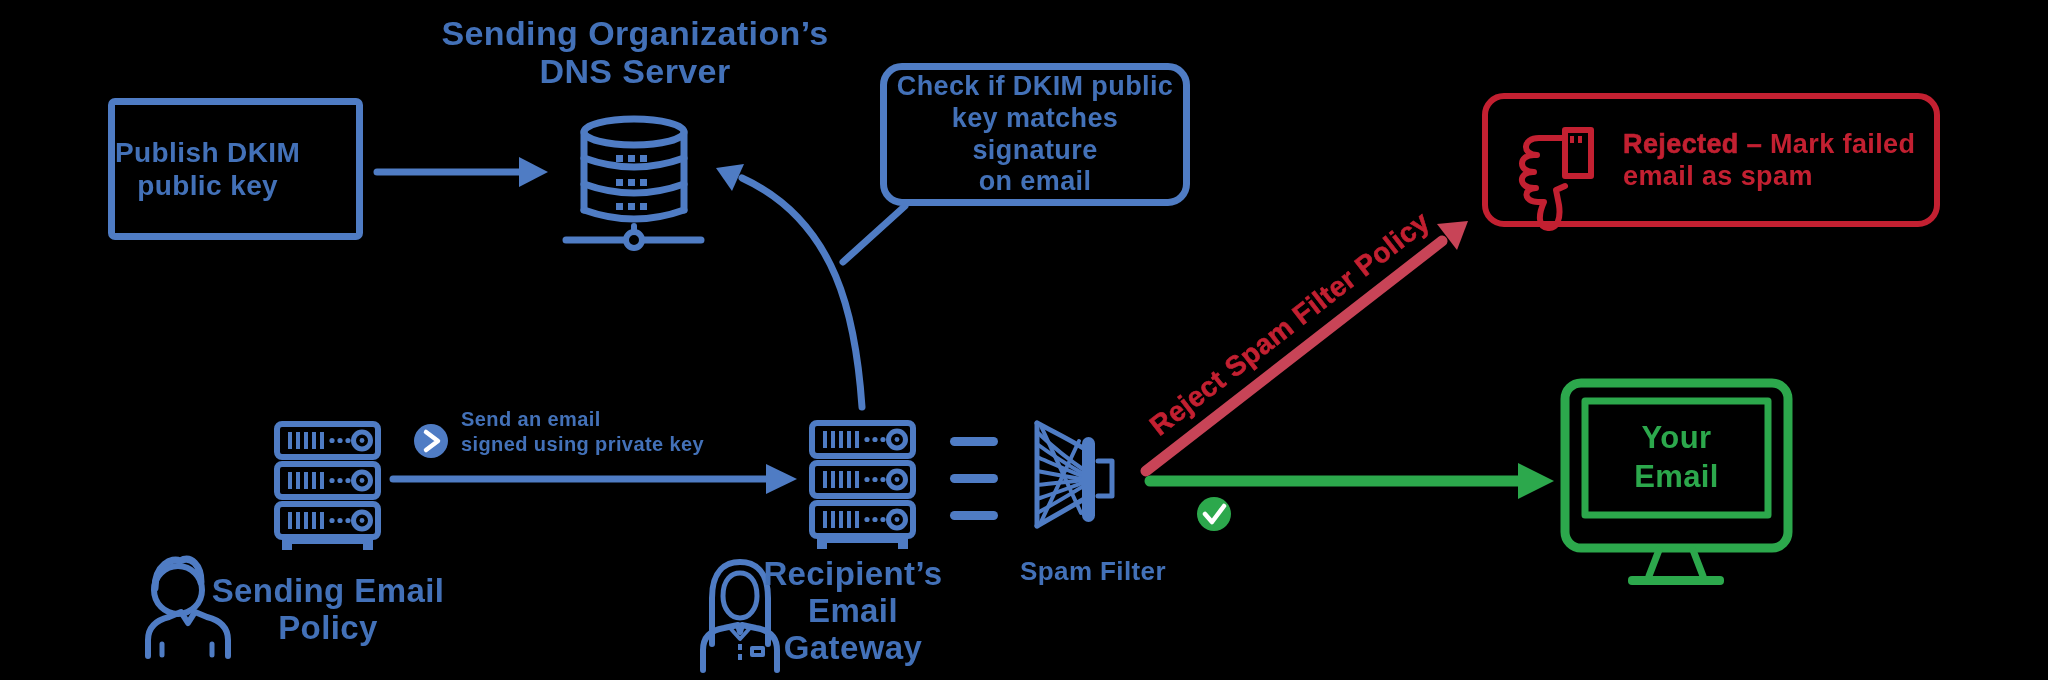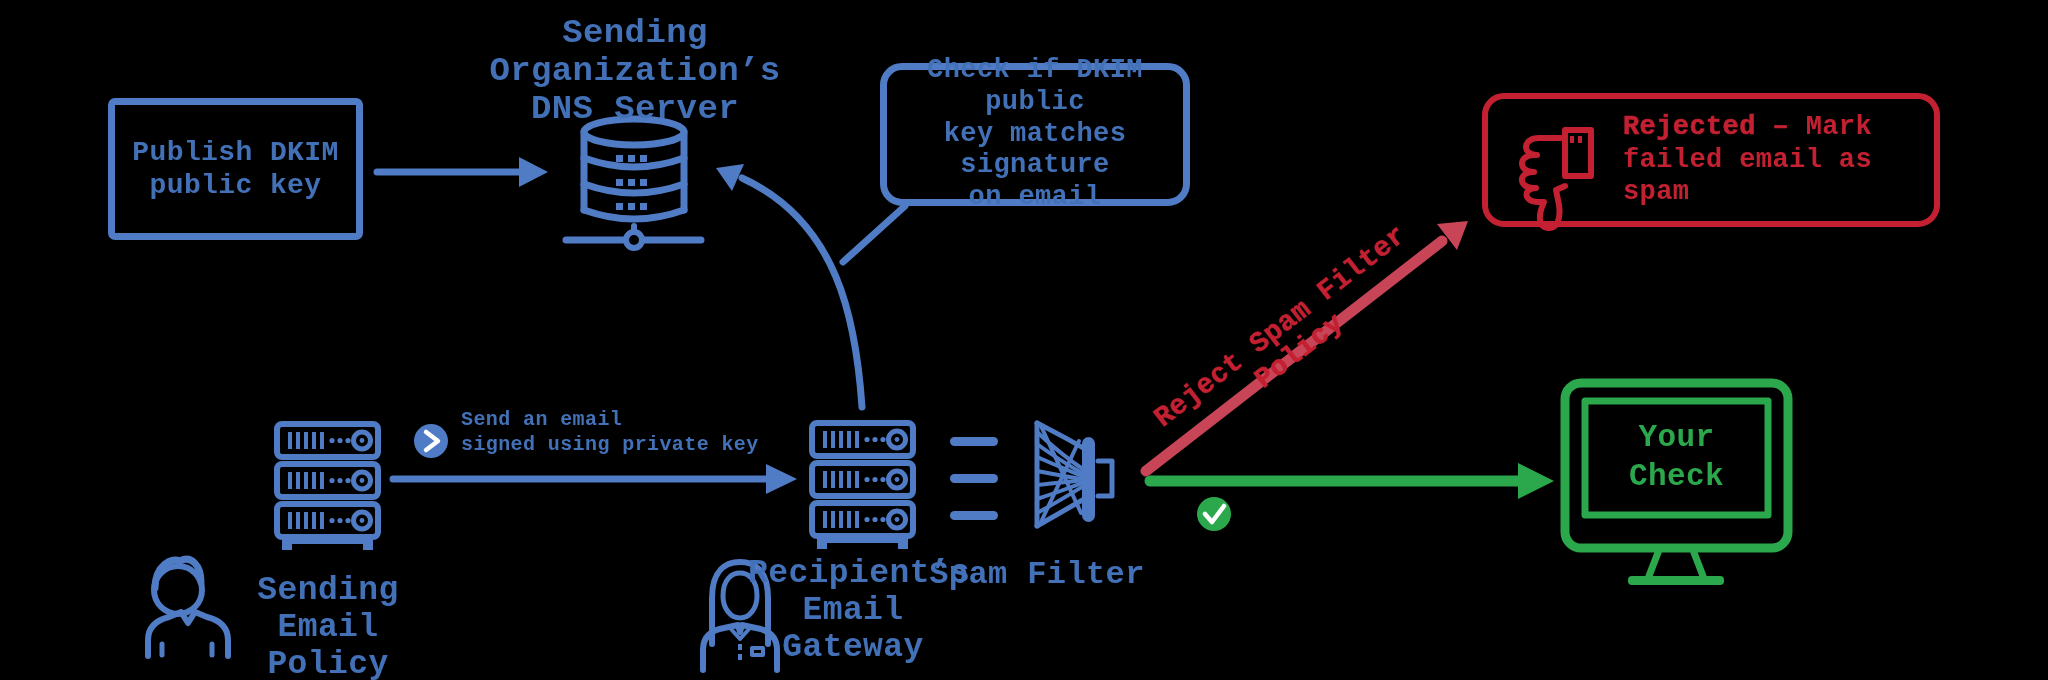--- a/index.html
+++ b/index.html
@@ -1,40 +1,40 @@
 <!DOCTYPE html>
 <html style="--blue: #4f7cc4; --blue-text: #4371b8; --red: #c32031; --red-arrow: #c84457; --green: #2ca84c; --white: #ffffff; --background: #000000;"><head>
 <meta charset="utf-8">
 <style>
   :root{
     --blue:#4f7cc4; --blue-text:#4371b8; --red:#c32031; --red-arrow:#c84457;
     --green:#2ca84c; --white:#ffffff; --background:#000000;
   }
   html,body{margin:0;padding:0;background:var(--background);}
   .stage{position:relative;width:2048px;height:680px;background:var(--background);
-         font-family:Liberation Mono, monospace;overflow:hidden;}
+         font-family:Liberation Sans, sans-serif;overflow:hidden;}
   .layer{position:absolute;left:0;top:0;width:2048px;height:680px;z-index:1;}
   .lbl{position:absolute;z-index:2;font-weight:bold;white-space:pre-line;letter-spacing:.4px;}
   .c-blue{color:var(--blue-text);} .c-green{color:var(--green);}
   .center{text-align:center;}
   .box{position:absolute;z-index:2;box-sizing:border-box;display:flex;align-items:center;
-       justify-content:center;font-weight:bold;white-space:pre-line;letter-spacing:.4px;}
+       justify-content:flex-start;font-weight:bold;white-space:pre-line;letter-spacing:.4px;}
   #publish-box{left:108px;top:98px;width:255px;height:142px;border:7px solid var(--blue);
        border-radius:7px;font-size:28px;line-height:1.18;color:var(--blue-text);text-align:center;}
   #check-bubble{left:880px;top:63px;width:310px;height:143px;border:7px solid var(--blue);
        border-radius:22px;font-size:27px;line-height:1.18;color:var(--blue-text);text-align:center;}
   #rejected-box{left:1482px;top:93px;width:458px;height:134px;border:6px solid var(--red);
        border-radius:22px;justify-content:center;padding-left:135px;color:var(--red);
        font-size:27px;line-height:1.2;text-align:left;}
   #rejected-box .inner{width:318px;white-space:normal;}
   .heavy{-webkit-text-stroke:.6px currentColor;}
   #dns-title{left:415px;top:14px;width:440px;font-size:34px;line-height:1.12;}
   #sender-label{left:203px;top:573px;width:250px;font-size:33px;line-height:1.12;}
   #gateway-label{left:748px;top:556px;width:210px;font-size:33px;line-height:1.12;}
-  #spamfilter-label{left:924px;top:556px;width:226px;font-size:32px;}
+  #spamfilter-label{left:980px;top:556px;width:226px;font-size:26px;}
   #send-label{left:461px;top:407px;font-size:20px;line-height:1.25;}
   #pass-label{left:1244px;top:496px;font-size:27px;line-height:1.2;}
   #reject-label{left:1080px;top:308px;width:420px;font-size:28px;text-align:center;
        color:var(--red);transform:rotate(-37.8deg);transform-origin:center;}
   #inbox-label{left:1585px;top:419px;width:183px;font-size:31px;line-height:1.25;}
   
   .ln-b{stroke:var(--blue);stroke-width:7;fill:none;stroke-linecap:round;stroke-linejoin:round;}
   .ln-b6{stroke:var(--blue);stroke-width:6;fill:none;stroke-linecap:round;stroke-linejoin:round;}
   .ln-b5{stroke:var(--blue);stroke-width:5;fill:none;stroke-linecap:round;stroke-linejoin:round;}
   .ln-b4{stroke:var(--blue);stroke-width:4;fill:none;stroke-linecap:round;stroke-linejoin:round;}
@@ -248,14 +248,14 @@
 
   <div class="lbl c-blue center" id="spamfilter-label">Spam Filter</div>
 
   <div class="lbl c-blue" id="send-label">Send an email
 signed using private key</div>
 
   <div class="lbl heavy" id="reject-label">Reject Spam Filter Policy</div>
 
 
   <div class="lbl c-green center" id="inbox-label">Your
-Check</div>
+Email</div>
 </div>
 
 </body></html>

